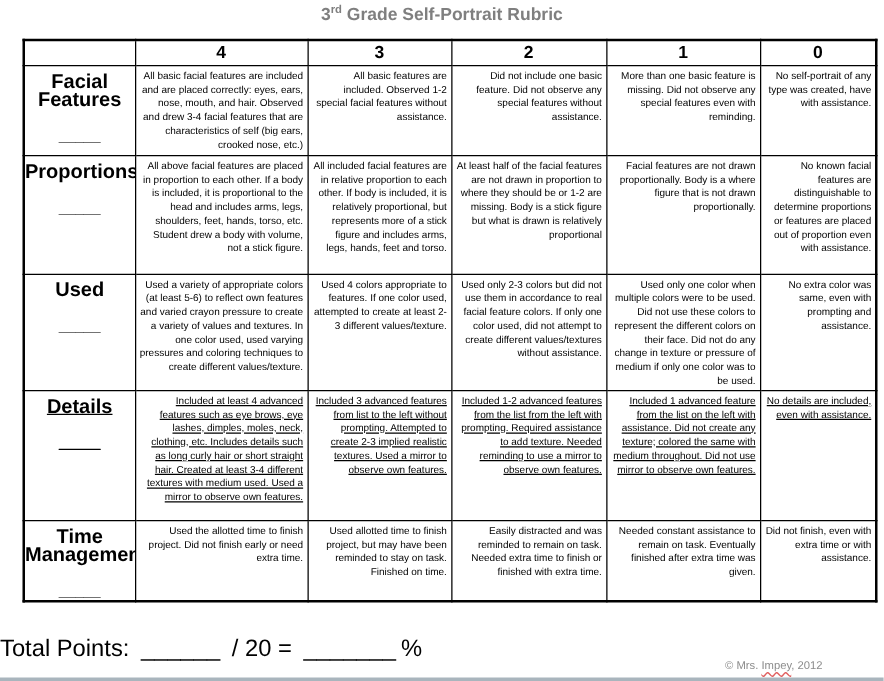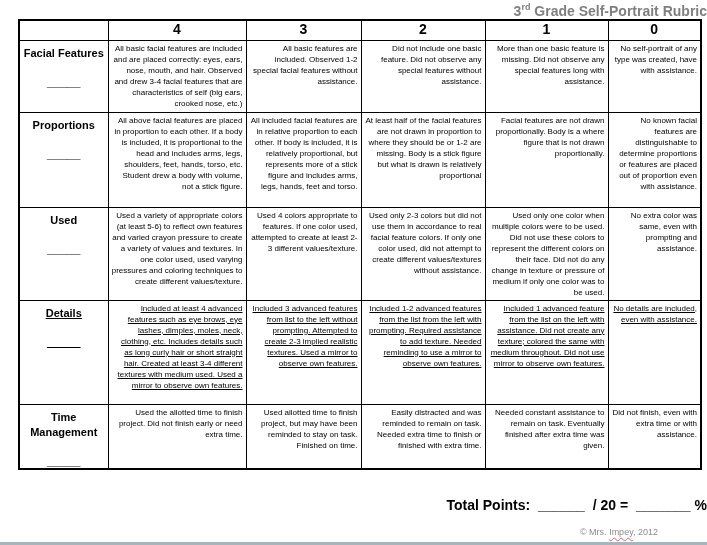--- a/index.html
+++ b/index.html
@@ -8,26 +8,26 @@
   }
   *{box-sizing:border-box; margin:0; padding:0;}
   html,body{width:707px; height:545px; overflow:hidden;}
   body{
     background:#ffffff;
     font-family:"Liberation Sans", sans-serif;
     color:#000;
     position:relative;
   }
   .title{
-    text-align:right;
+    text-align:center;
     font-size:14px;
     font-weight:bold;
     color:var(--title);
     padding-top:2px;
-    height:19px;
+    height:31px;
   }
   .title sup{font-size:9px;}
   table.rubric{
     border-collapse:collapse;
     table-layout:fixed;
     margin-left:18px;
     width:682px;
     border:2px solid var(--border);
   }
   table.rubric th, table.rubric td{
@@ -48,37 +48,37 @@
     font-size:8px;
     line-height:11px;
     padding:2px 3px;
     text-align:right;
   }
   td.rowhead{
     text-align:center;
     padding-top:5px;
   }
   .cat{
-    font-size:11px;
+    font-size:16px;
     font-weight:bold;
     line-height:15px;
   }
   .blank{
     font-size:12px;
     font-weight:bold;
     margin-top:14px;
     letter-spacing:0px;
   }
   tr.r1{height:72px;} tr.r2{height:95px;} tr.r3{height:88px;}
   tr.r4{height:104px;text-decoration:underline;} tr.r5{height:59px;}
   .total-line{
     margin-top:27px;
-    text-align:right;
-    font-size:14px;
-    font-weight:bold;
+    text-align:left;
+    font-size:19px;
+    font-weight:normal;
   }
   .total-line .tp-blank{margin:0 4px;}
   .credit{
     position:absolute;
     right:49px;
     bottom:8px;
     font-size:9px;
     color:var(--credit);
     margin-left:48px;
   }
@@ -119,21 +119,21 @@
   </tr>
 
   <tr class="r1">
     <td class="rowhead">
       <div class="cat">Facial Features</div>
       <div class="blank">_____</div>
     </td>
     <td class="cell">All basic facial features are included and are placed correctly: eyes, ears, nose, mouth, and hair. Observed and drew 3-4 facial features that are characteristics of self (big ears, crooked nose, etc.)</td>
     <td class="cell">All basic features are included.  Observed 1-2 special facial features without assistance.</td>
     <td class="cell">Did not include one basic feature.  Did not observe any special features without assistance.</td>
-    <td class="cell">More than one basic feature is missing.  Did not observe any special features long with assistance.</td>
+    <td class="cell">More than one basic feature is missing.  Did not observe any special features even with reminding.</td>
     <td class="cell">No self-portrait of any type was created, have with assistance.</td>
   </tr>
 
   <tr class="r2">
     <td class="rowhead">
       <div class="cat">Proportions</div>
       <div class="blank">_____</div>
     </td>
     <td class="cell">All above facial features are placed in proportion to each other.  If a body is included, it is proportional to the head and includes arms, legs, shoulders, feet, hands, torso, etc.  Student drew a body with volume, not a stick figure.</td>
     <td class="cell">All included facial features are in relative proportion to each other.  If body is included, it is relatively proportional, but represents more of a stick figure and includes arms, legs, hands, feet and torso.</td>

